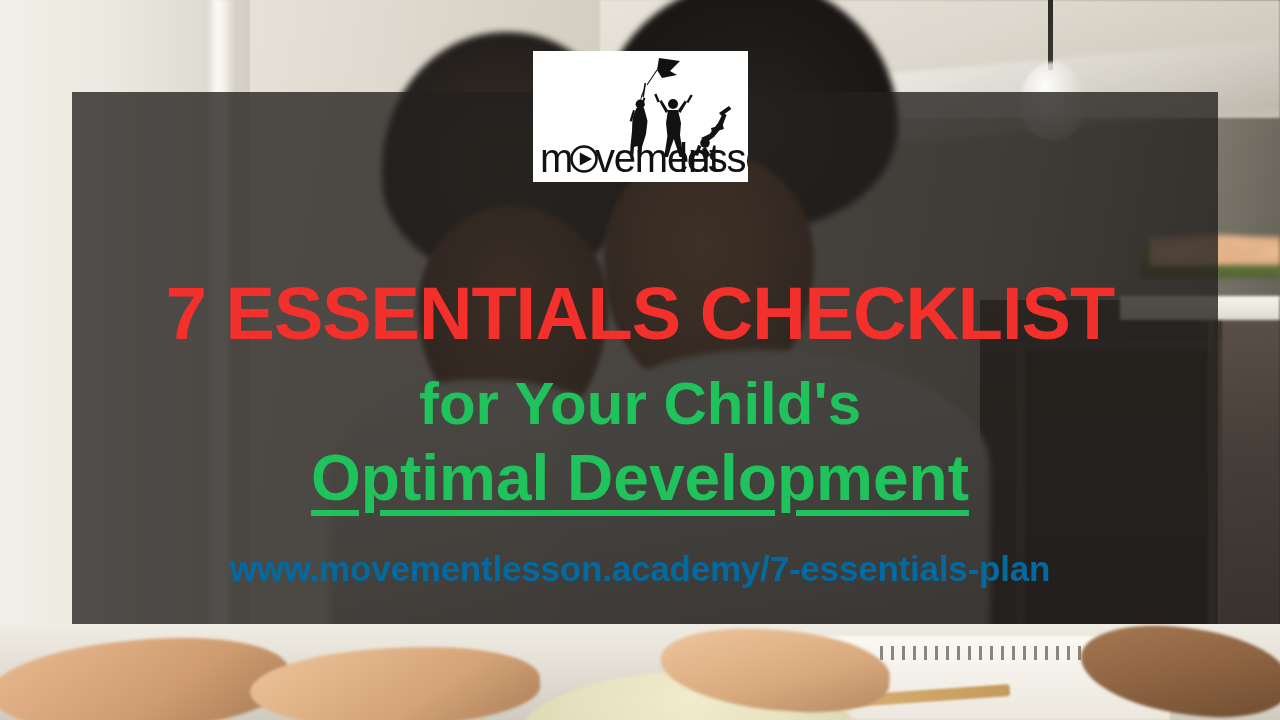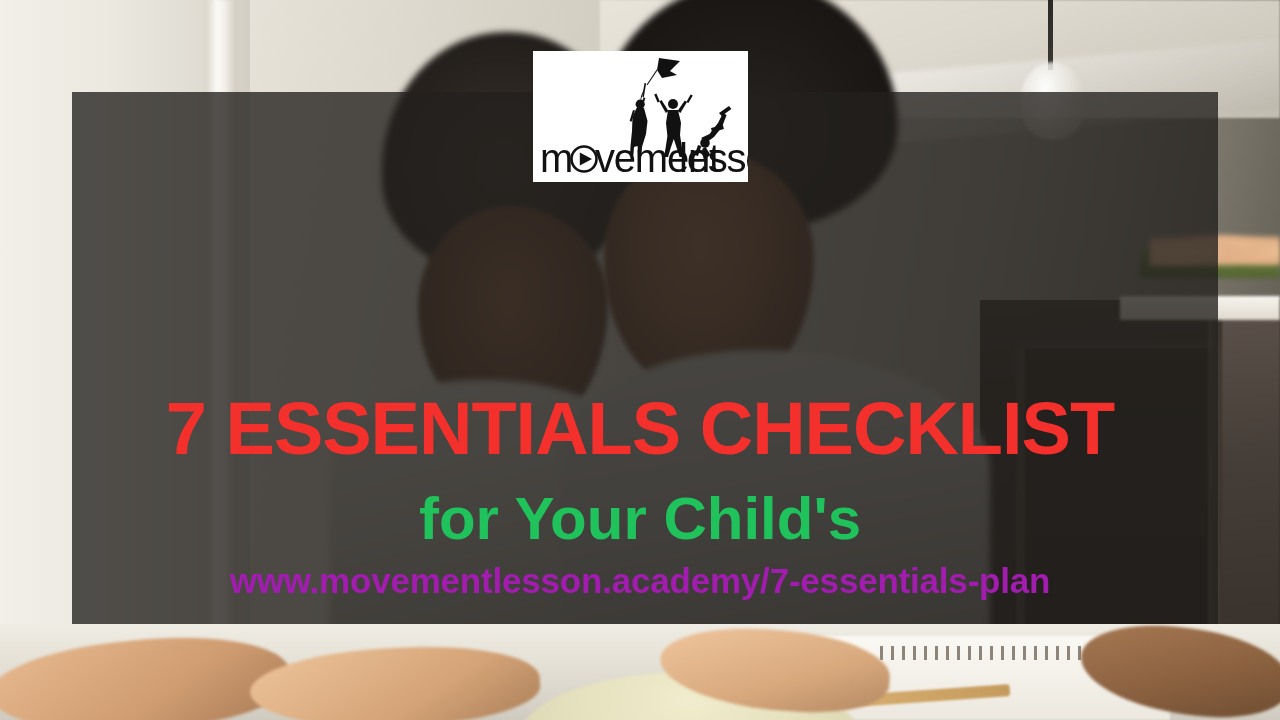--- a/index.html
+++ b/index.html
@@ -236,26 +236,26 @@
     font-weight:bold;
     line-height:1.02;
     margin:0 0 26px 0;
     white-space:nowrap;
     text-align:center;
     text-decoration:underline;
     text-decoration-thickness:6px;
     text-underline-offset:10px;
   }
   .url{
-    color:#a21caf;
+    color:#0369a1;
     font-size:35px;
     font-weight:bold;
     letter-spacing:-0.2px;
     line-height:1.1;
-    margin:0;
+    margin:12px;
     white-space:nowrap;
     text-align:left;
   }
 </style>
 </head>
 <body>
 
 <div id="stage">
 
   <div class="bg">
@@ -342,16 +342,17 @@
 
         <circle cx="51" cy="108" r="12.5" fill="none" stroke="#111111" stroke-width="2.6"></circle>
         <path d="M46.8 101.6 L59 108 L46.8 114.4 Z" fill="#111111"></path>
       </g>
     </svg>
   </div>
 
   <div class="textblock">
     <h1 class="headline">7 ESSENTIALS CHECKLIST</h1>
     <div class="subline">for Your Child's</div>
+    <div class="subline-underline">Optimal Development</div>
     <div class="url">www.movementlesson.academy/7-essentials-plan</div>
   </div>
 
 </div>
 
 </body></html>

